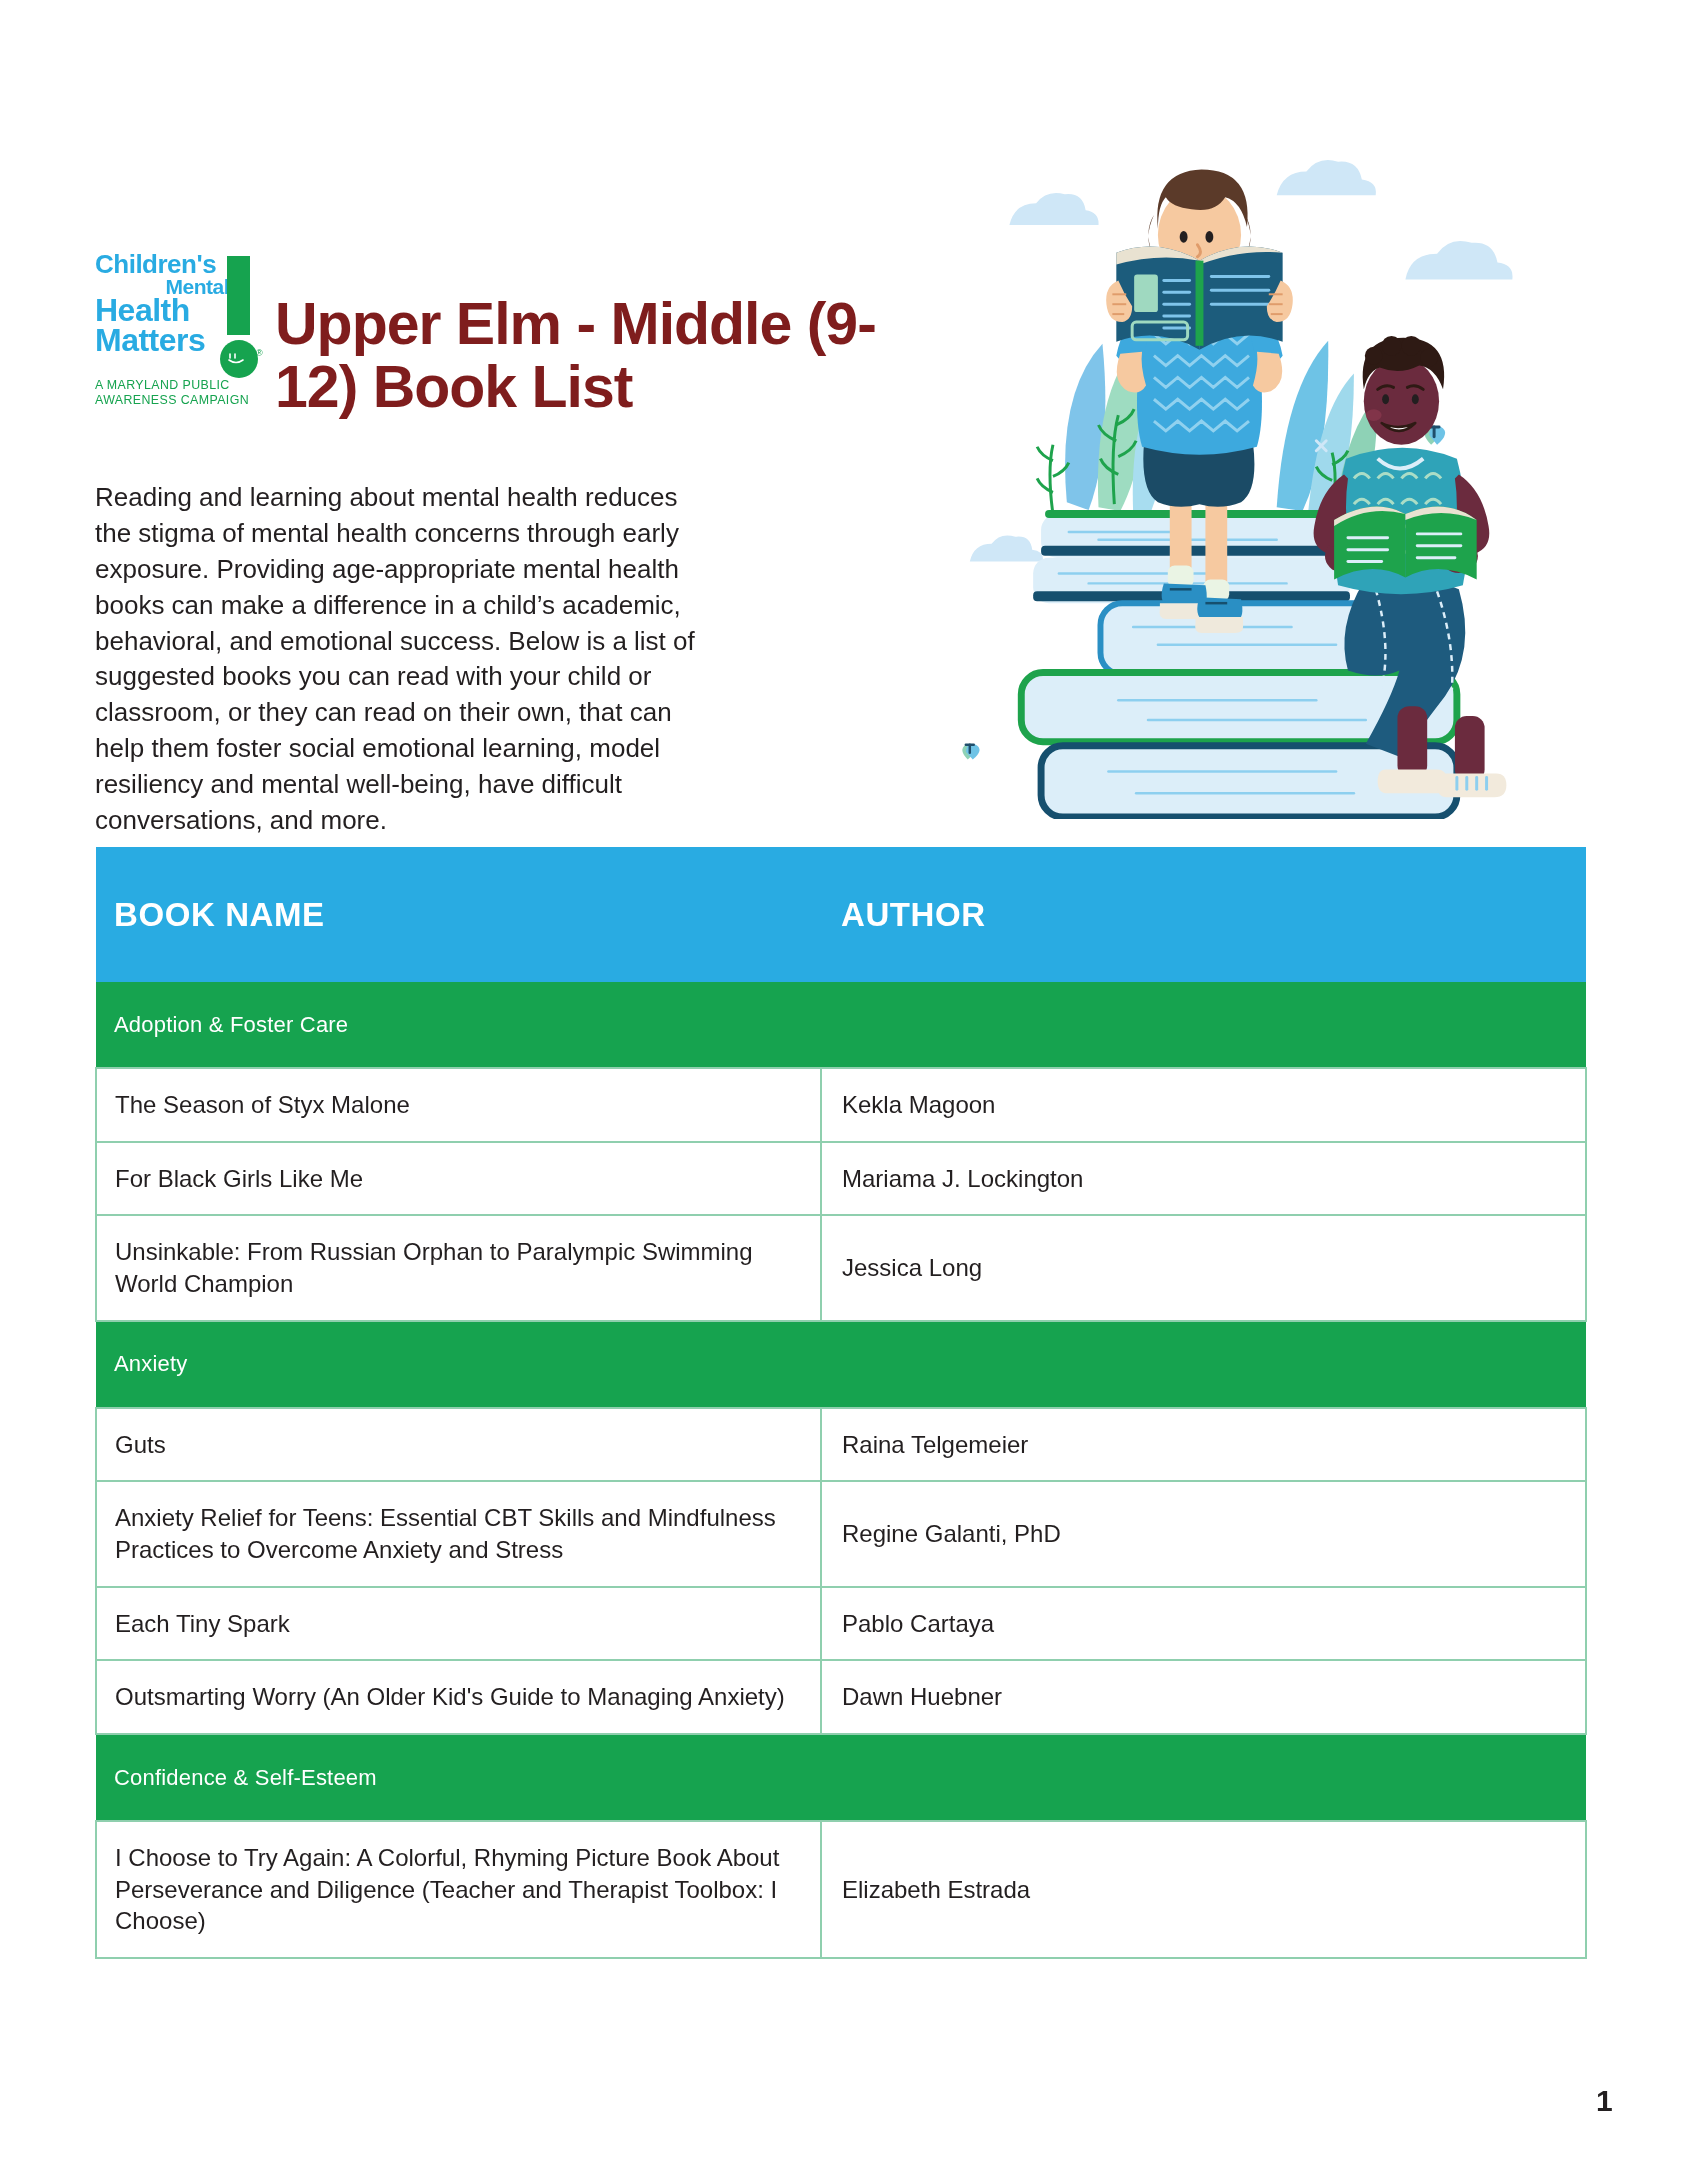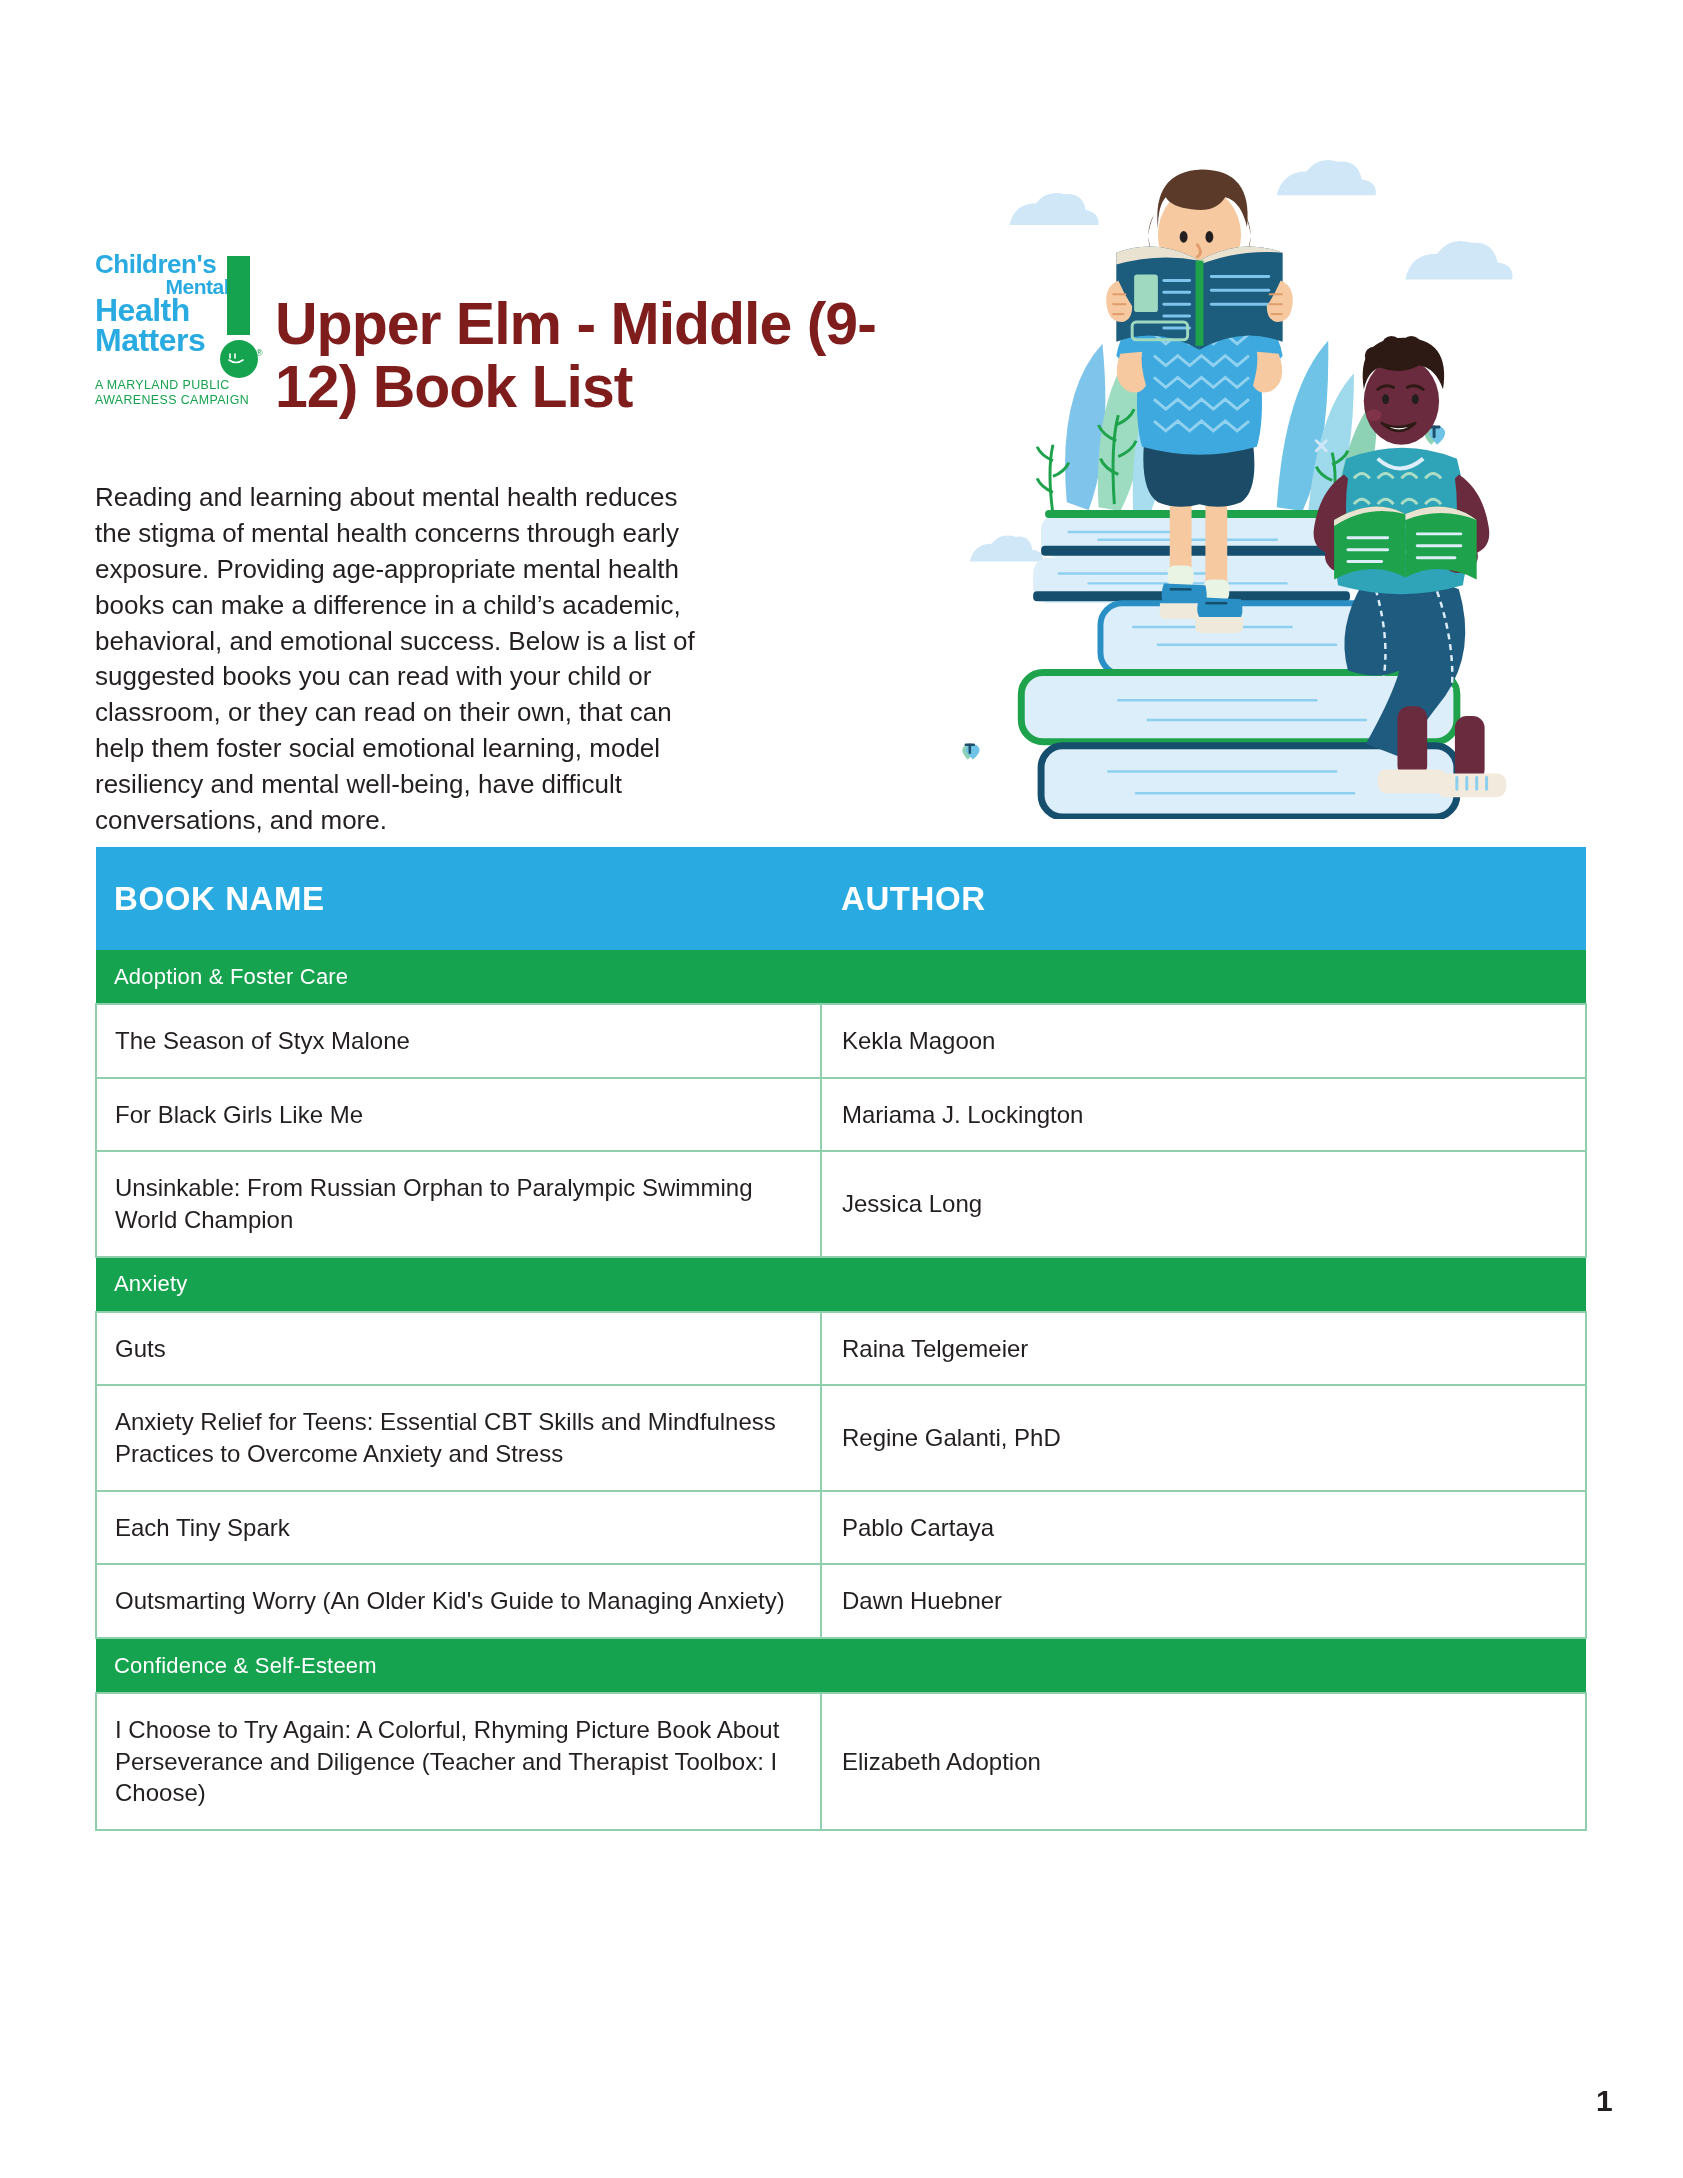--- a/index.html
+++ b/index.html
@@ -133,21 +133,21 @@
 
   
   .tbl {
     position: absolute;
     left: 95px;
     top: 840px;
     width: 1490px;
     border-collapse: collapse;
     table-layout: fixed;
   }
-  .tbl td, .tbl th { padding: 0; }
+  .tbl td, .tbl th { padding: 16px; }
 
   .col-book { width: 725px; }
   .col-auth { width: 765px; }
 
   tr.head-row td {
     background: #29ABE2;
     color: #ffffff;
     height: 103px;
     vertical-align: middle;
     font-size: 33px;
@@ -529,21 +529,21 @@
       <tr class="book-row">
         <td>Outsmarting Worry (An Older Kid's Guide to Managing Anxiety)</td>
         <td class="author-cell">Dawn Huebner</td>
       </tr>
 
       <tr class="section-row">
         <td colspan="2">Confidence &amp; Self-Esteem</td>
       </tr>
       <tr class="book-row">
         <td>I Choose to Try Again: A Colorful, Rhyming Picture Book About Perseverance and Diligence (Teacher and Therapist Toolbox: I Choose)</td>
-        <td class="author-cell">Elizabeth Adoption</td>
+        <td class="author-cell">Elizabeth Estrada</td>
       </tr>
 
     </tbody>
   </table>
 
   <div class="pagenum">1</div>
 
 </div>
 
 

